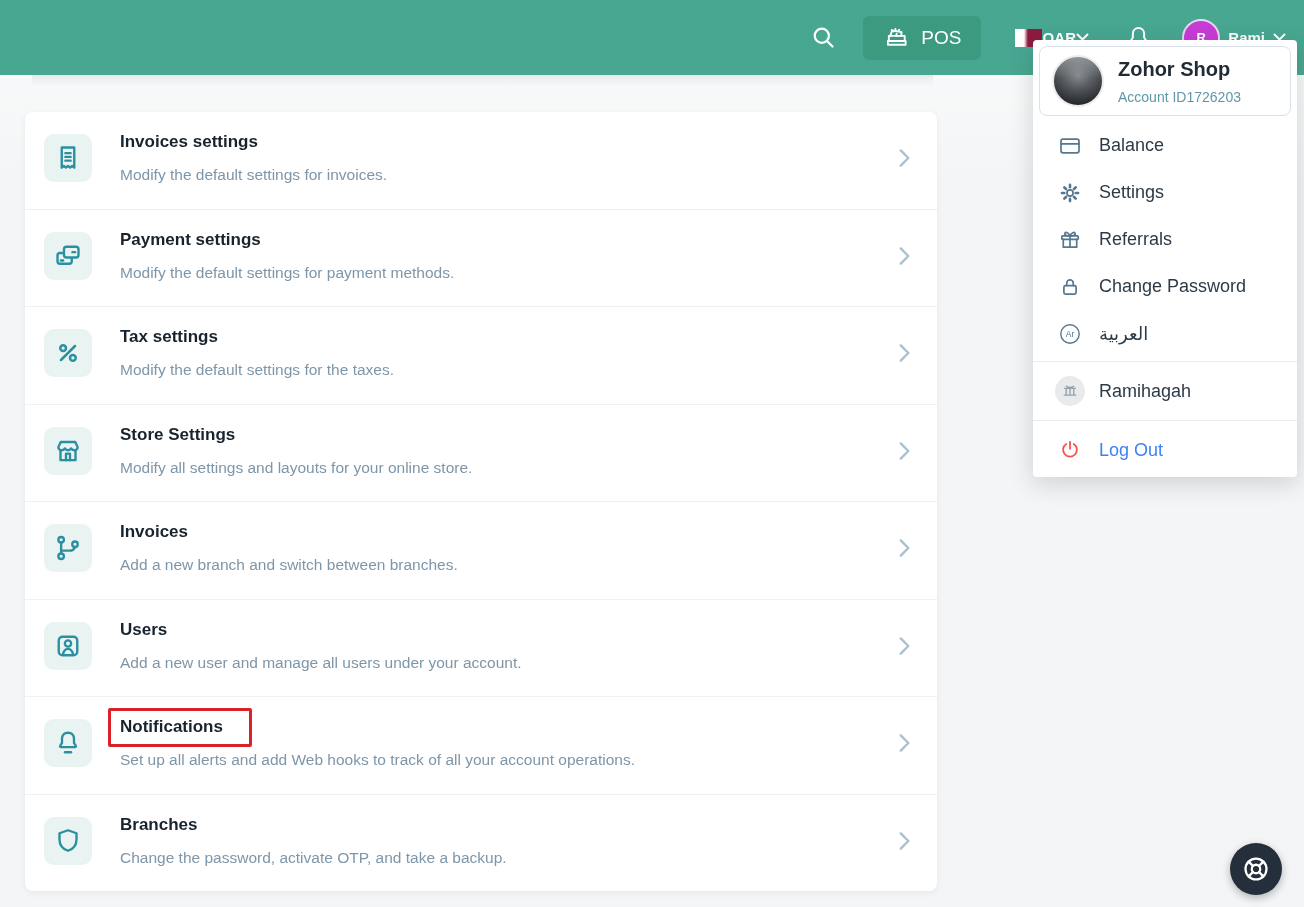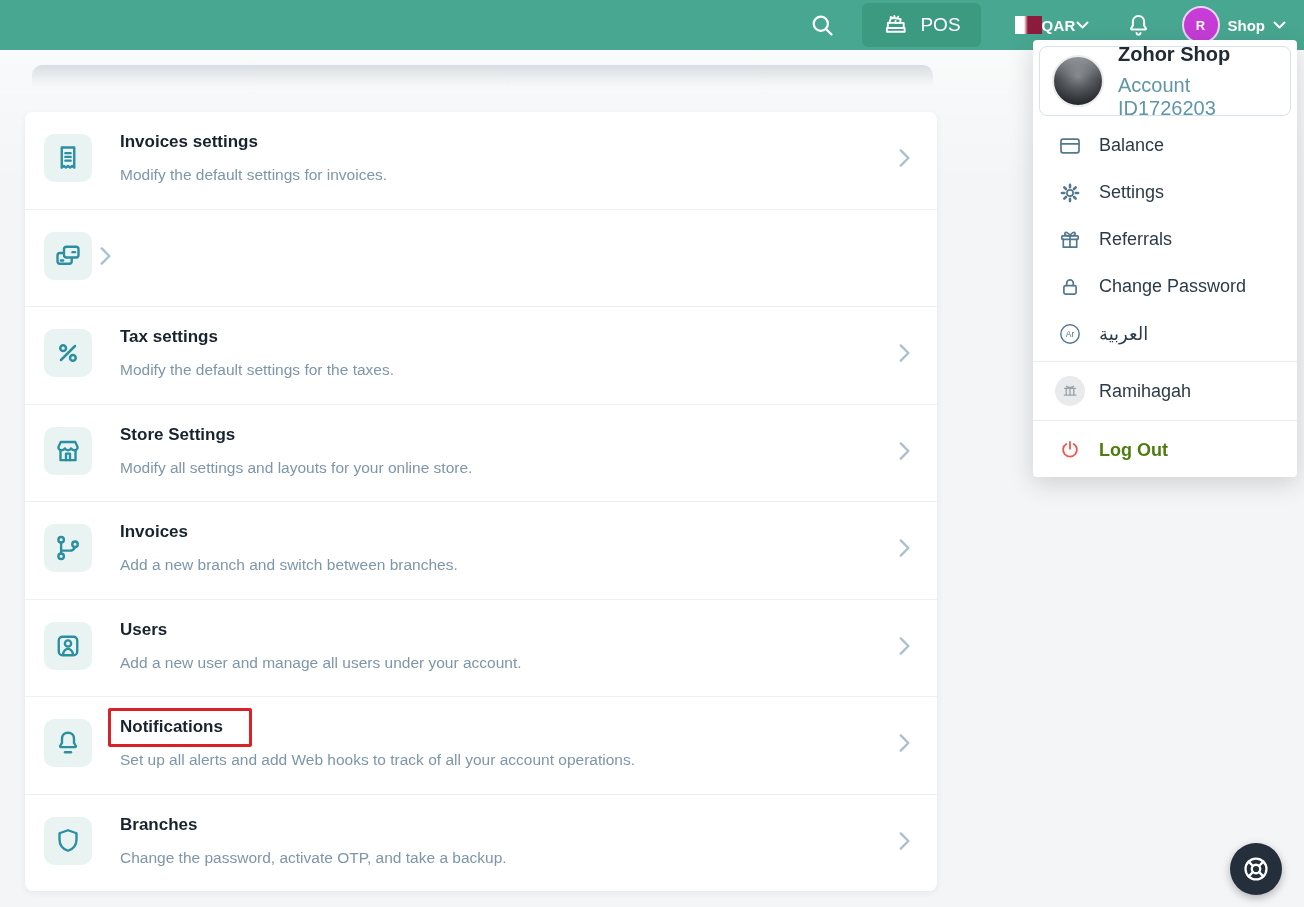--- a/index.html
+++ b/index.html
@@ -3,21 +3,21 @@
 <meta charset="utf-8">
 <style>
   html,body{margin:0;padding:0;}
   body{
     width:1304px;height:907px;position:relative;overflow:hidden;
     font-family:"Liberation Sans","DejaVu Sans",sans-serif;
     background:linear-gradient(180deg,#fbfcfc 0%,#f4f5f6 20%,#f4f5f6 100%);
   }
   
   .topbar{
-    position:absolute;left:0;top:0;width:1304px;height:50px;
+    position:absolute;left:0;top:0;width:1304px;height:75px;
     background:#48a791;display:flex;align-items:center;justify-content:flex-end;
     padding-right:18px;box-sizing:border-box;z-index:20;
   }
   .topbar .hitem{display:flex;align-items:center;color:#fff;}
   .search-btn{margin-right:26px;cursor:pointer;display:flex;align-items:center;}
   .pos-btn{
     background:#3c9a80;border-radius:6px;height:44px;padding:0 20px;
     display:flex;align-items:center;gap:10px;color:#fff;font-size:19px;cursor:pointer;
   }
   .currency{margin-left:34px;gap:0;cursor:pointer;}
@@ -70,30 +70,30 @@
     display:flex;align-items:center;padding:0 12px;box-sizing:border-box;cursor:pointer;
   }
   .shop-avatar{
     width:52px;height:52px;border-radius:50%;flex:none;border:2px solid #ececec;box-sizing:border-box;
     background:
       linear-gradient(180deg,rgba(200,205,210,.55) 0%,rgba(120,126,132,.1) 45%,rgba(0,0,0,.25) 100%),
       radial-gradient(circle at 50% 40%,#83888d 0%,#5a5e63 35%,#2c3034 80%);
   }
   .acct-text{margin-left:14px;}
   .shop-name{font-size:20px;font-weight:600;color:#202b35;}
-  .acct-id{font-size:20px;color:#5f96a8;margin-top:8px;}
+  .acct-id{font-size:14px;color:#5f96a8;margin-top:8px;}
   .mitem{
     height:47px;display:flex;align-items:center;padding:0 16px 0 24px;cursor:pointer;
     color:#2c3b47;font-size:18px;
   }
   .mitem .micon{width:26px;display:flex;justify-content:center;flex:none;}
   .mitem .mlabel{margin-left:16px;}
   .mdivider{height:1px;background:#e8ecef;margin:4px 0;}
   .mitem.tall{height:50px;}
-  .mitem.logout{color:#4d7c0f;font-weight:bold;}
+  .mitem.logout{color:#3b82f6;}
   .mini-avatar{
     width:30px;height:30px;border-radius:50%;background:#e8eaec;
     display:flex;align-items:center;justify-content:center;flex:none;
   }
   
   .help-fab{
     position:absolute;left:1230px;top:843px;width:52px;height:52px;border-radius:50%;
     background:#242f3b;display:flex;align-items:center;justify-content:center;
     box-shadow:0 3px 8px rgba(0,0,0,.28);cursor:pointer;z-index:25;
   }
@@ -146,21 +146,21 @@
         <path d="M12 3.6c3 0 5 2.1 5 5v3.4l1.5 2.4c.3.5 0 1.1-.6 1.1H6.1c-.6 0-.9-.6-.6-1.1L7 12V8.6c0-2.9 2-5 5-5z"></path>
         <path d="M10.2 18.6c.3 1 .9 1.6 1.8 1.6s1.5-.6 1.8-1.6"></path>
       </svg>
     </span>
   </div>
 
   <div class="hitem user-wrap">
     <div class="avatar">
       <span>R</span>
     </div>
-    <span class="user-name">Shop</span>
+    <span class="user-name">Rami</span>
     <span>
       <svg width="13" height="9" viewBox="0 0 13 9" fill="none" stroke="#fff" stroke-width="2" stroke-linecap="round" stroke-linejoin="round">
         <path d="M1.5 1.5l5 5 5-5"></path>
       </svg>
     </span>
   </div>
 </div>
 
 <div class="scroll-strip"></div>
 
@@ -185,20 +185,24 @@
   </div>
 
   <div class="srow">
     <div class="tile">
       <svg width="30" height="30" viewBox="0 0 24 24" fill="none" stroke="#2b8fa0" stroke-width="1.9" stroke-linecap="round" stroke-linejoin="round">
         <rect x="3.6" y="9.6" width="11.4" height="8.6" rx="2"></rect>
         <path d="M6.3 15.6h1.8"></path>
         <rect x="8.8" y="4.6" width="11.6" height="8.6" rx="2" fill="#e9f4f2"></rect>
         <path d="M15.6 8.9h2"></path>
       </svg>
+    </div>
+    <div class="rtext">
+      <div class="rtitle">Payment settings</div>
+      <div class="rdesc">Modify the default settings for payment methods.</div>
     </div>
     <div class="chev">
       <svg width="26" height="26" viewBox="0 0 24 24" fill="none" stroke="#a9c0cf" stroke-width="2.2" stroke-linecap="round" stroke-linejoin="round">
           <path d="M9 5l7 7-7 7"></path>
         </svg>
     </div>
   </div>
 
   <div class="srow">
     <div class="tile">

